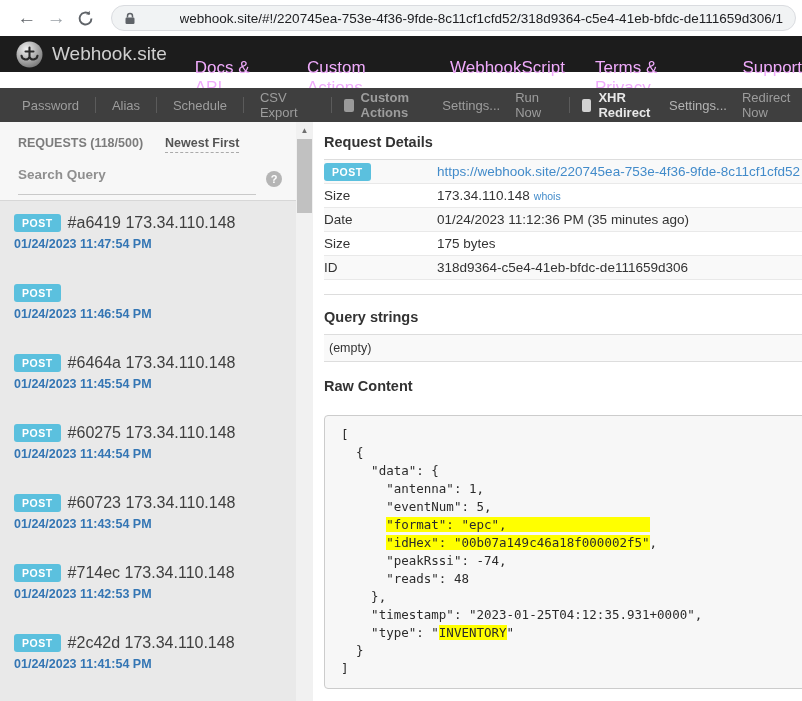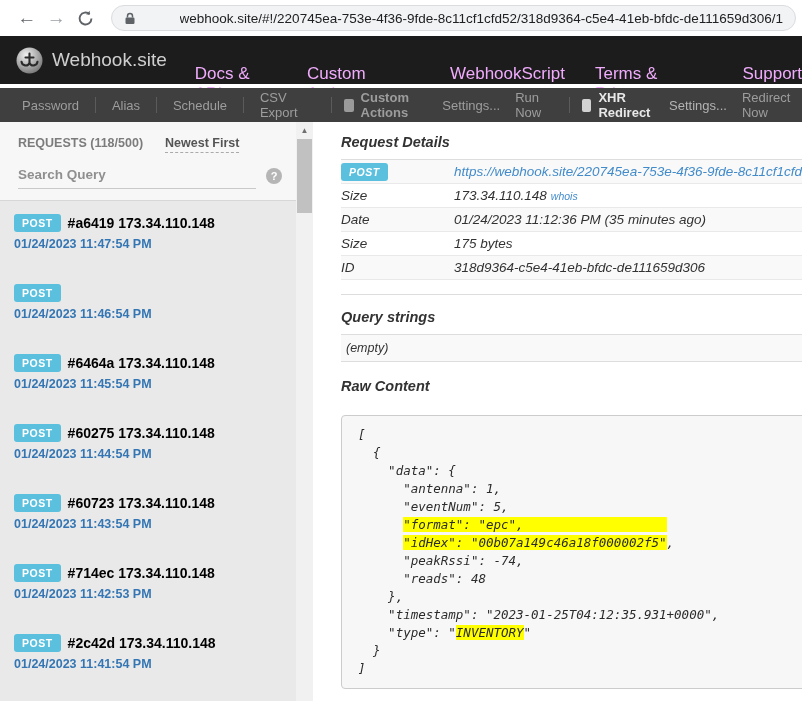--- a/index.html
+++ b/index.html
@@ -9,21 +9,21 @@
 
   
   .chrome { position:absolute; top:0; left:0; right:0; height:36px; background:#fff; display:flex; align-items:center; padding-left:12px; }
   .nav-ico { width:30px; height:30px; display:flex; align-items:center; justify-content:center; font-size:19px; color:#5f6368; cursor:pointer; }
   .nav-ico.fwd { color:#9aa0a6; }
   .url-pill { flex:1; margin-left:10px; margin-right:6px; height:26px; background:#f1f3f4; border:1px solid #dadce0; border-radius:14px; display:flex; align-items:center; padding:0 12px;gap:35px; }
   .lock { margin-right:9px; display:flex; }
   .url-text { font-size:13.5px; color:#202124; white-space:nowrap; overflow:hidden; }
 
   
-  .navbar { position:absolute; top:36px; left:0; right:0; height:48px; background:#1c1c1c; display:flex; align-items:center; padding-left:16px; }
+  .navbar { position:absolute; top:36px; left:0; right:0; height:36px; background:#1c1c1c; display:flex; align-items:center; padding-left:16px; }
   .brand { display:flex; align-items:center; gap:9px; cursor:pointer; }
   .brand-text { color:#cfcfcf; font-size:19px; }
   .nav-items { display:flex; margin-left:28px; gap:30px; }
   .nav-item { color:#f0abfc; font-size:17px; cursor:pointer;margin-top:48px; }
 
   
   .toolbar { position:absolute; top:88px; left:0; right:0; height:34px; background:#3f3f3f; display:flex; align-items:center; padding-left:18px; font-size:13px; color:#9d9d9d; }
   .tb-link { cursor:pointer; padding:0 4px; }
   .tb-sep { width:1px; height:16px; background:#5b5b5b; margin:0 12px; }
   .tb-group { display:flex; align-items:center; gap:7px; }
@@ -36,37 +36,37 @@
   
   .content { position:absolute; top:122px; left:0; right:0; bottom:0; display:flex; }
 
   
   .sidebar { width:296px; display:flex; flex-direction:column; background:#f7f7f7; }
   .sidebar-header { padding:14px 14px 0 18px; height:78px; background:#f7f7f7; }
   .sh-row1 { display:flex; align-items:baseline; gap:22px; }
   .req-label { font-size:12.5px; font-weight:bold; color:#7c7c7c; }
   .sort-label { font-size:12.5px; font-weight:bold; color:#555; border-bottom:1px dashed #aaa; padding-bottom:2px; cursor:pointer; }
   .search-row { display:flex; align-items:center; margin-top:10px; }
-  .search-input { flex:1; border:none; border-bottom:1px solid #c9c9c9; background:transparent; font-size:13.5px; color:#444; padding:4px 0 6px 0; outline:none; font-family:inherit; }
+  .search-input { flex:1; border:none; border-bottom:1px solid #c9c9c9; background:transparent; font-size:13.5px; color:#444; padding:4px 0 12px 0; outline:none; font-family:inherit; }
   .search-input::placeholder { color:#8f8f8f; font-weight:bold; }
   .help-circle { width:16px; height:16px; border-radius:50%; background:#b5b5b5; color:#fff; font-size:11px; font-weight:bold; display:flex; align-items:center; justify-content:center; margin-left:10px; cursor:pointer; }
   .request-list { flex:1; background:#e9e9e9; border-top:1px solid #d7d7d7; overflow:hidden; }
   .request-item { height:70px; padding:13px 10px 0 14px; cursor:pointer; }
   .ri-line1 { display:flex; align-items:center; gap:7px; }
   .method-badge { background:#5bc0de; color:#fff; font-size:10.5px; font-weight:bold; letter-spacing:0.5px; padding:3px 8px; border-radius:3px; }
-  .ri-label { color:#000000; font-weight:bold; font-size:14px; white-space:nowrap; }
+  .ri-label { color:#404040; font-weight:normal; font-size:16px; white-space:nowrap; }
   .ri-date { color:#3476b4; font-weight:bold; font-size:12.5px; margin-top:5px; }
 
   
   .vscroll { width:17px; background:#f1f1f1; position:relative; }
   .vs-arrow { height:17px; display:flex; align-items:center; justify-content:center; color:#6f6f6f; font-size:8px; cursor:pointer; }
   .vs-thumb { position:absolute; top:17px; left:1px; width:15px; height:74px; background:#c1c1c1; cursor:pointer; }
 
   
-  .main { flex:1; background:#fff; padding:12px 0 0 28px; overflow:hidden;font-style:italic; }
+  .main { flex:1; background:#fff; padding:12px 0 0 11px; overflow:hidden; }
   .section-title { font-size:14.5px; font-weight:bold; color:#333; padding-bottom:9px; }
   .details-table { border-top:1px solid #ddd; margin-bottom:14px; }
   .drow { display:flex; align-items:center; min-height:24px; font-size:13.5px; color:#333; border-bottom:1px solid #e9e9e9; }
   .drow.striped { background:#f9f9f9; }
   .dlabel { width:113px; flex:none; }
   .dvalue { flex:1; white-space:nowrap; }
   .link { color:#428bca; text-decoration:none; cursor:pointer; }
   .whois { font-size:10.5px; margin-left:4px; }
   .hr-line { border-top:1px solid #ddd; margin:2px 0 14px 0; }
   .empty-row { border-top:1px solid #ddd; border-bottom:1px solid #ddd; background:#f9f9f9; font-size:12.5px; color:#333; padding:6px 0 6px 5px; margin:0 0 16px 0; }

